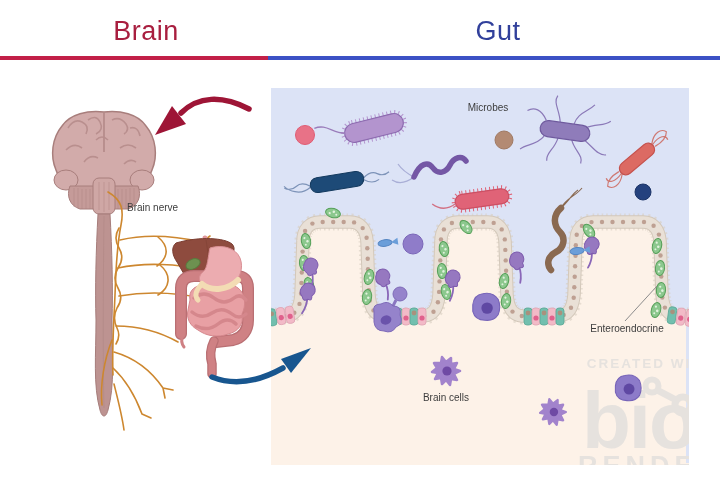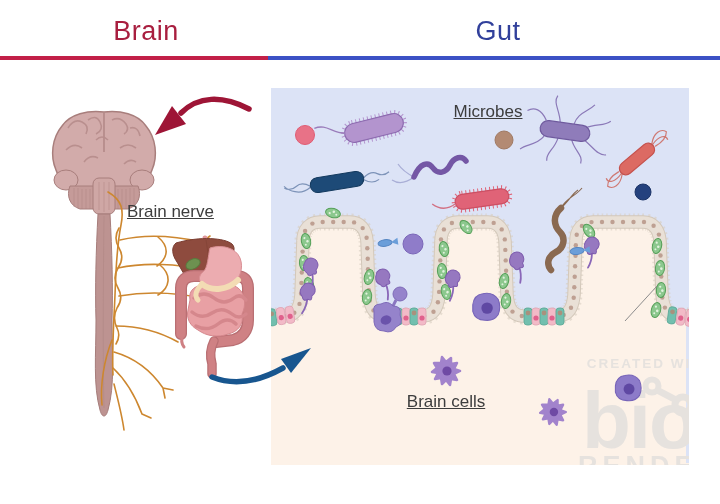--- a/index.html
+++ b/index.html
@@ -5,21 +5,21 @@
   html,body{margin:0;padding:0;background:#fff;}
   #canvas{position:relative;width:720px;height:504px;background:#fff;overflow:hidden;
           font-family:"Liberation Sans",sans-serif;}
   .hdr-label{position:absolute;top:16px;font-size:27px;letter-spacing:.5px;transform:translateX(-50%);margin-left:17px;}
   #brain-label{left:129px;color:var(--brain_red);}
   #gut-label{left:481px;color:var(--gut_blue);text-align:center;}
   #divider{position:absolute;top:56px;left:0;width:720px;height:4px;display:flex;}
   #divider .seg-red{width:268px;height:4px;background:var(--divider_red);}
   #divider .seg-blue{width:452px;height:4px;background:var(--divider_blue);}
   #art{position:absolute;left:0;top:0;}
-  .note{position:absolute;font-size:17px;color:var(--label_color);white-space:nowrap;text-decoration:underline;}
+  .note{position:absolute;font-size:10px;color:var(--label_color);white-space:nowrap;}
   #vagus-label{left:127px;top:202px;}
   #microbes-label{left:488px;top:102px;transform:translateX(-50%);}
   #entero-label{left:627px;top:321px;transform:translateX(-50%);text-align:center;line-height:15.5px;}
   #immune-label{left:446px;top:392px;transform:translateX(-50%);}
   
   .epi-fuzz{fill:none;stroke:#d8cec2;stroke-width:17;stroke-dasharray:1.5 3;opacity:.6;}
   .epi-out{fill:none;stroke:#d3c8ba;stroke-width:13.5;}
   .epi-band{fill:none;stroke:var(--epithelium_tan);stroke-width:11.5;}
   #nuclei-dots circle{fill:#b69486;opacity:.85;}
   .gc-body{fill:var(--enteroendocrine_green);stroke:#55a058;stroke-width:1;}
@@ -402,15 +402,16 @@
     </g>
     <g>
       <path class="arrow-blue" d="M212,377 C 232,385 256,383 283,368"></path>
       <polygon points="311,348 281,359 291,373" fill="var(--arrow_blue)"></polygon>
     </g>
   </svg>
 
   <div class="note" id="vagus-label">Brain nerve</div>
   <div class="note" id="microbes-label">Microbes</div>
   <div class="note" id="entero-label">
+    <div>Enteroendocrine</div>
   </div>
   <div class="note" id="immune-label">Brain cells</div>
 </div>
 
 </body></html>

